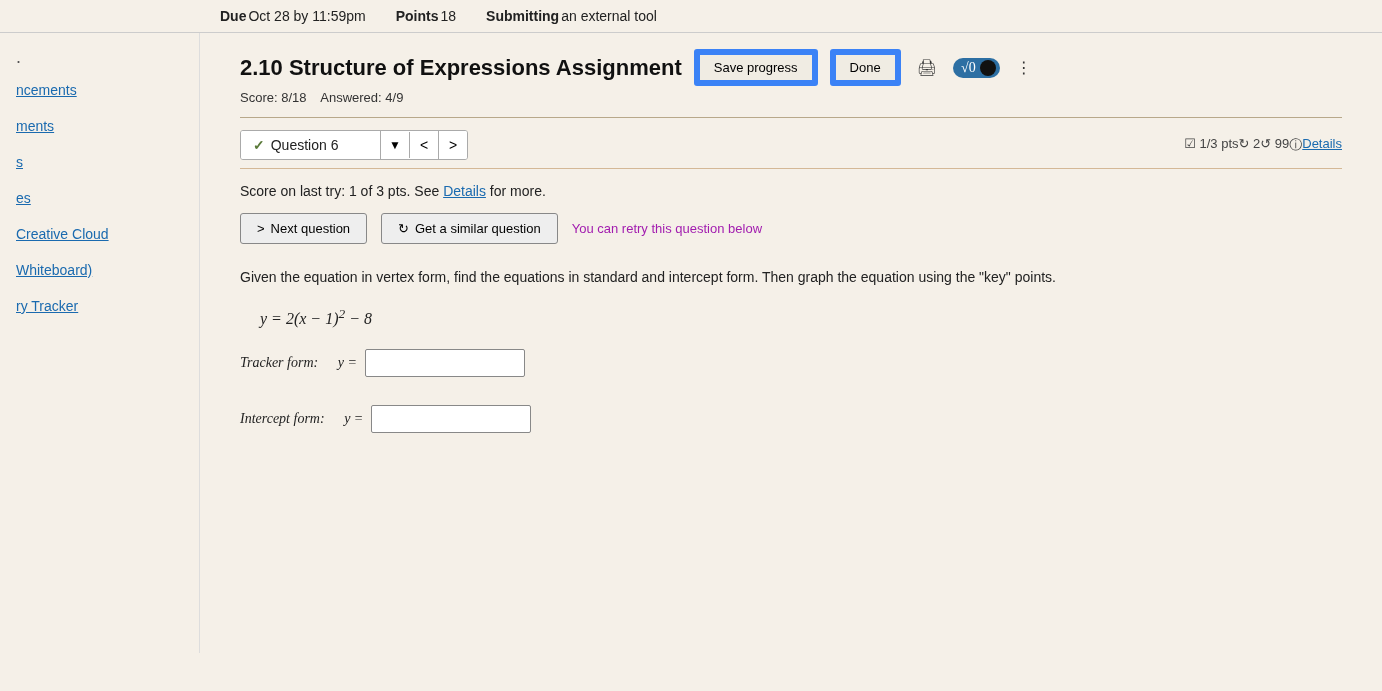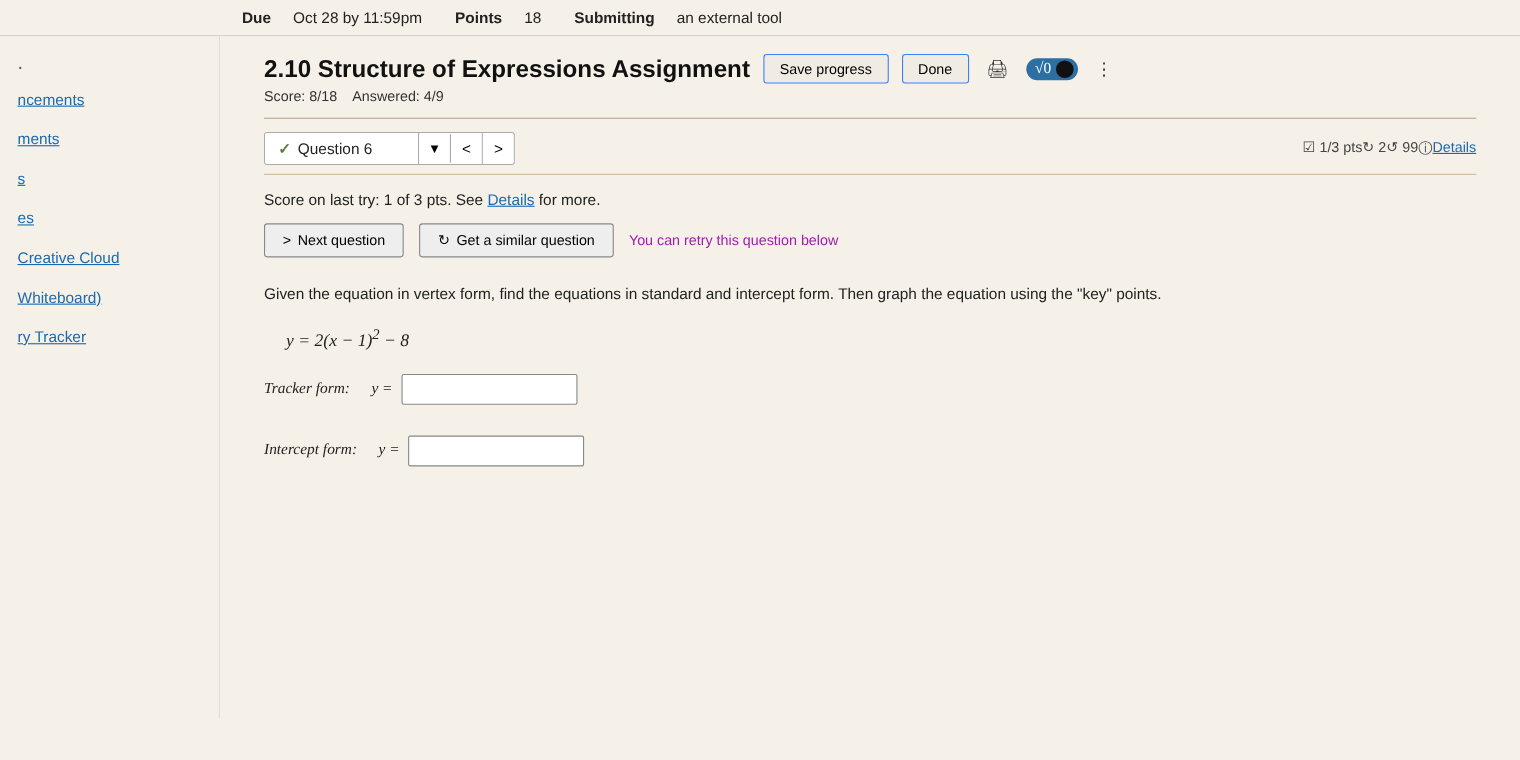--- a/index.html
+++ b/index.html
@@ -15,21 +15,21 @@
       border-bottom: 1px solid #ccc;
       padding: 8px 40px 8px 220px;
       display: flex;
       align-items: center;
       gap: 30px;
       font-size: 14px;
     }
     .top-bar-item {
       display: flex;
       align-items: center;
-      gap: 20px;
+      gap: 2px;
     }
     .top-bar-label {
       font-weight: bold;
     }
     .layout {
       display: flex;
       min-height: 620px;
     }
     .sidebar {
       width: 200px;
@@ -62,21 +62,21 @@
       gap: 12px;
       margin-bottom: 4px;
     }
     .assignment-title {
       font-size: 22px;
       font-weight: bold;
       color: #111;
     }
     .btn {
       padding: 5px 14px;
-      border: 1px solid #3b82f6;
+      border: 6px solid #3b82f6;
       background: #f0ece3;
       cursor: pointer;
       font-size: 13px;
       border-radius: 3px;
     }
     .score-line {
       font-size: 13px;
       color: #333;
       margin-bottom: 12px;
     }

